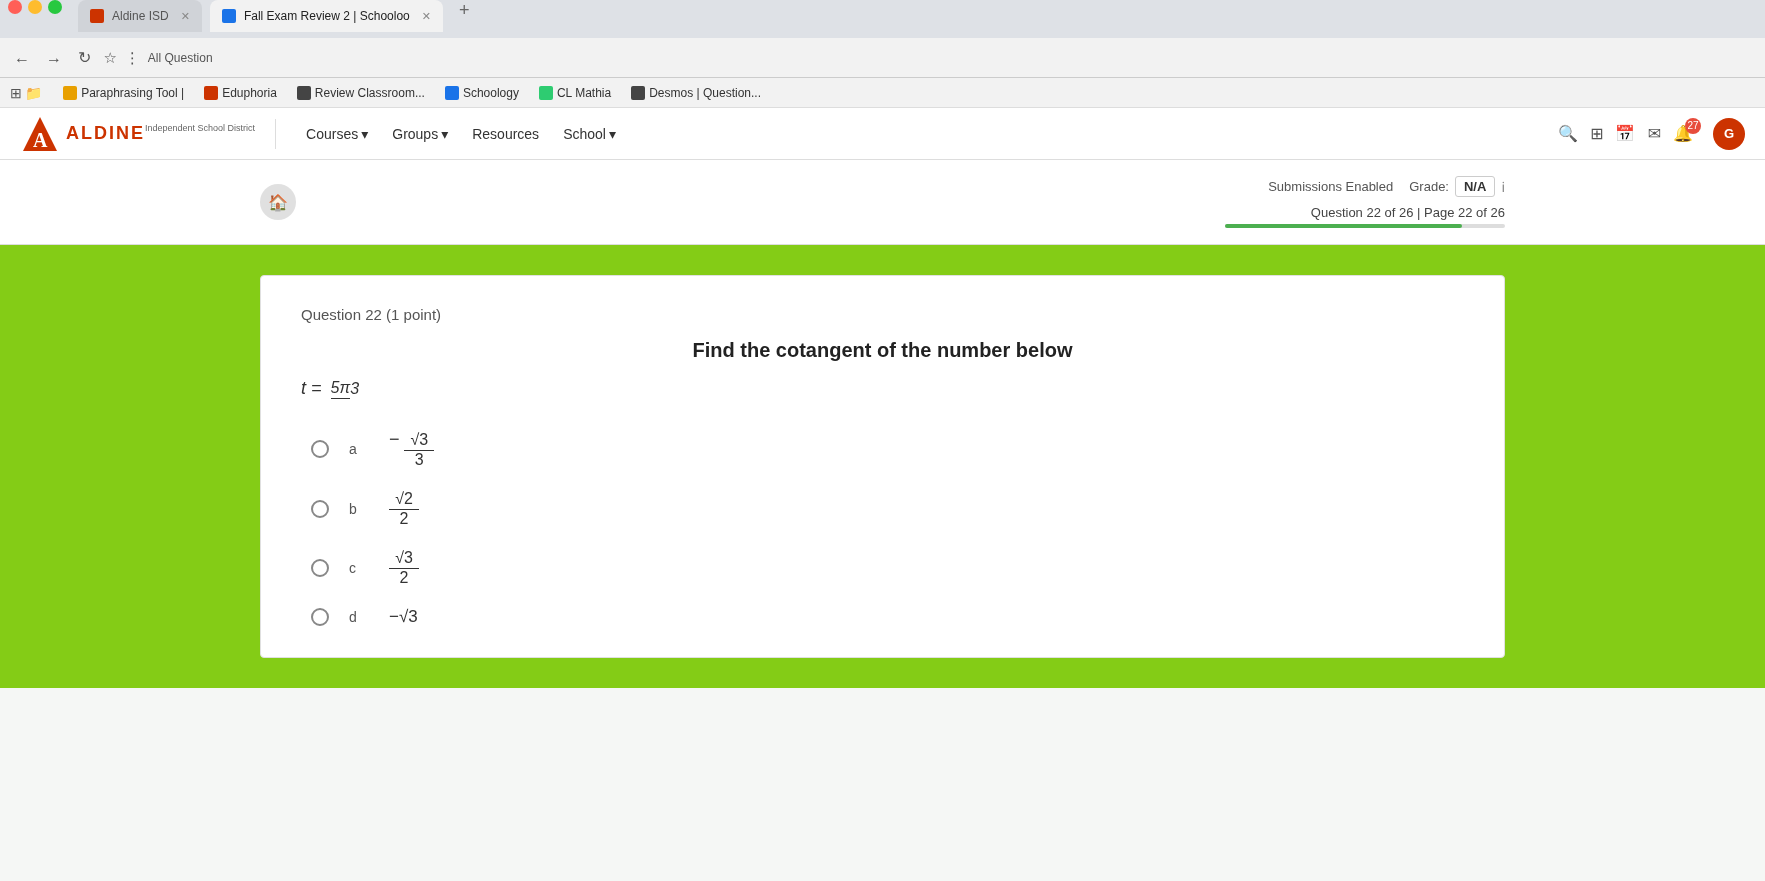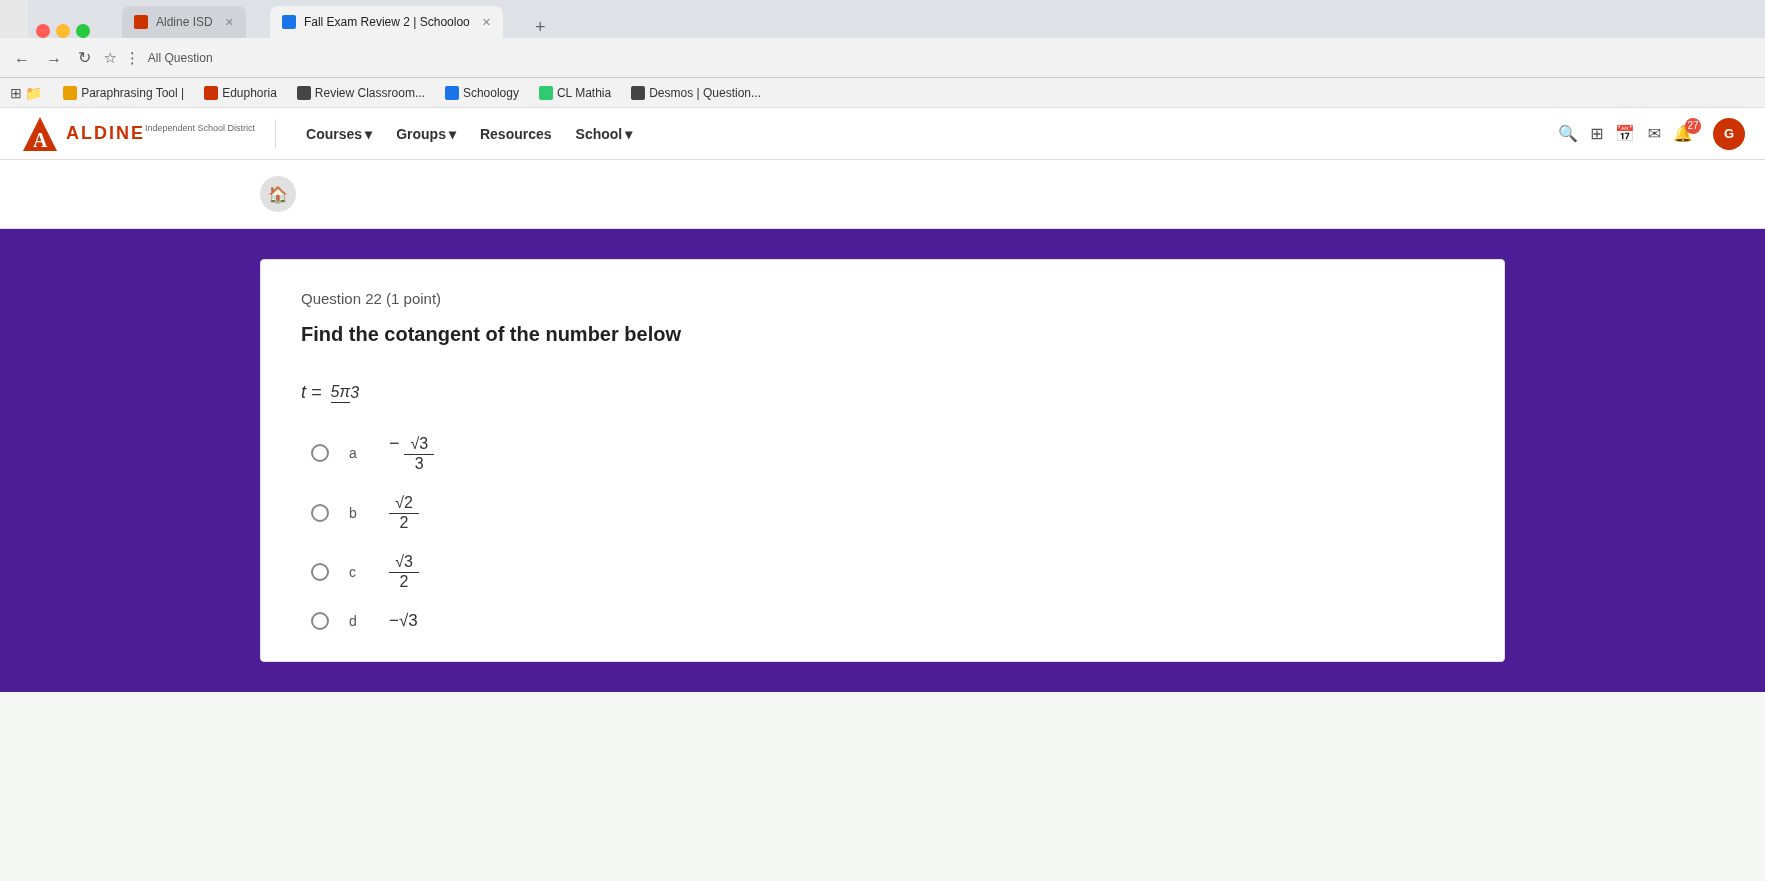--- a/index.html
+++ b/index.html
@@ -18,24 +18,23 @@
       height: 881px;
       display: flex;
       flex-direction: column;
     }
 
     
     .title-bar {
       background: #dee1e6;
       height: 38px;
       display: flex;
-      align-items: flex-end;
+      align-items: flex-start;
       padding: 0 8px;
-      gap: 24px;
-      margin-left: 28px;
+      gap: 8px;
     }
     .window-controls {
       display: flex;
       gap: 6px;
       margin-right: 8px;
     }
     .win-btn {
       width: 14px; height: 14px;
       border-radius: 50%;
       border: none;
@@ -192,21 +191,20 @@
       background: none;
       border: none;
       cursor: pointer;
       font-size: 14px;
       color: #333;
       padding: 6px 10px;
       border-radius: 4px;
       display: flex;
       align-items: center;
       gap: 3px;
-      font-weight: bold;
     }
     .nav-right {
       margin-left: auto;
       display: flex;
       align-items: center;
       gap: 12px;
     }
     .nav-icon-btn {
       background: none;
       border: none;
@@ -306,38 +304,39 @@
     .progress-fill {
       height: 100%;
       background: #4caf50;
       border-radius: 2px;
       width: 84.6%;
     }
 
     
     .main-content {
       padding: 30px 260px;
-      background: #4c1d95;
+      background: #84cc16;
     }
     .question-block {
       background: white;
       border-radius: 4px;
       padding: 30px 40px;
       border: 1px solid #e0e0e0;
     }
     .question-header {
       font-size: 15px;
       color: #555;
       margin-bottom: 16px;
     }
     .question-text {
       font-size: 20px;
       font-weight: bold;
       color: #222;
-      margin-bottom: 36px;
+      margin-bottom: 16px;
+      text-align: center;
     }
     .question-formula {
       font-size: 18px;
       color: #333;
       margin-bottom: 30px;
       font-style: italic;
     }
     .formula-fraction {
       display: inline-flex;
       flex-direction: row;
@@ -519,20 +518,36 @@
           <span class="notif-badge">27</span>
         </div>
         <div class="avatar">G</div>
       </div>
     </div>
 
     <div class="assignment-header">
       <div style="display:flex;align-items:center;gap:12px;">
         <div style="width:36px;height:36px;background:#e0e0e0;border-radius:50%;display:flex;align-items:center;justify-content:center;font-size:16px;cursor:pointer;">🏠</div>
       </div>
+      <div style="display:flex;flex-direction:column;align-items:flex-end;gap:8px;">
+        <div class="submission-info">
+          <span>Submissions Enabled</span>
+          <div class="grade-display">
+            <span class="grade-label">Grade:</span>
+            <span class="grade-value">N/A</span>
+            <button style="background:none;border:none;cursor:pointer;font-size:14px;color:#888;">ℹ</button>
+          </div>
+        </div>
+        <div class="question-progress">
+          <span class="question-progress-text">Question 22 of 26 | Page 22 of 26</span>
+          <div class="progress-bar">
+            <div class="progress-fill" style="width: 84.6%;"></div>
+          </div>
+        </div>
+      </div>
     </div>
 
     <div class="main-content">
       <div class="question-block">
 
         <div class="question-header">Question 22 (1 point)</div>
         <div class="question-text">Find the cotangent of the number below</div>
 
         <div class="question-formula">
           <span>t =</span>

